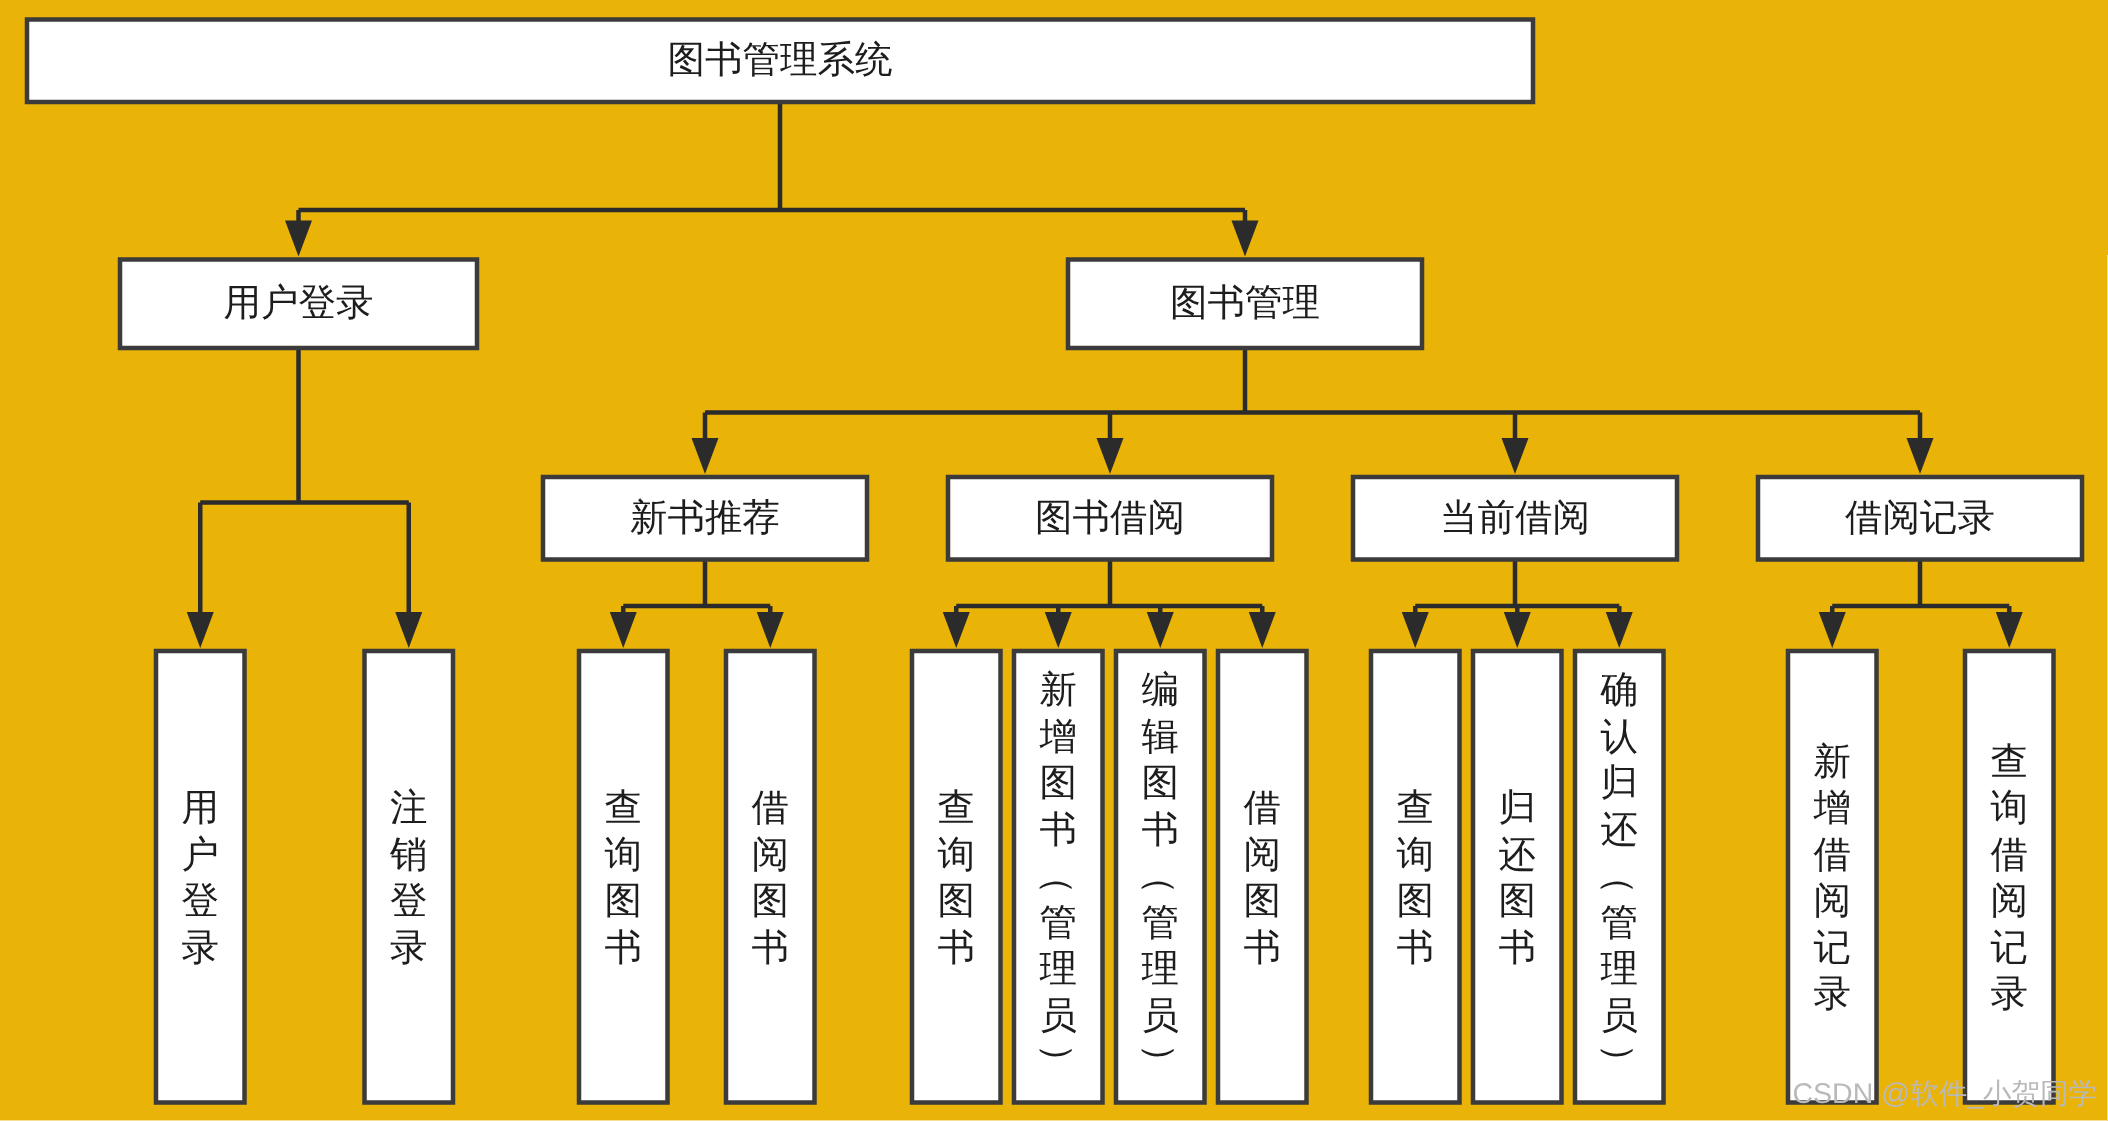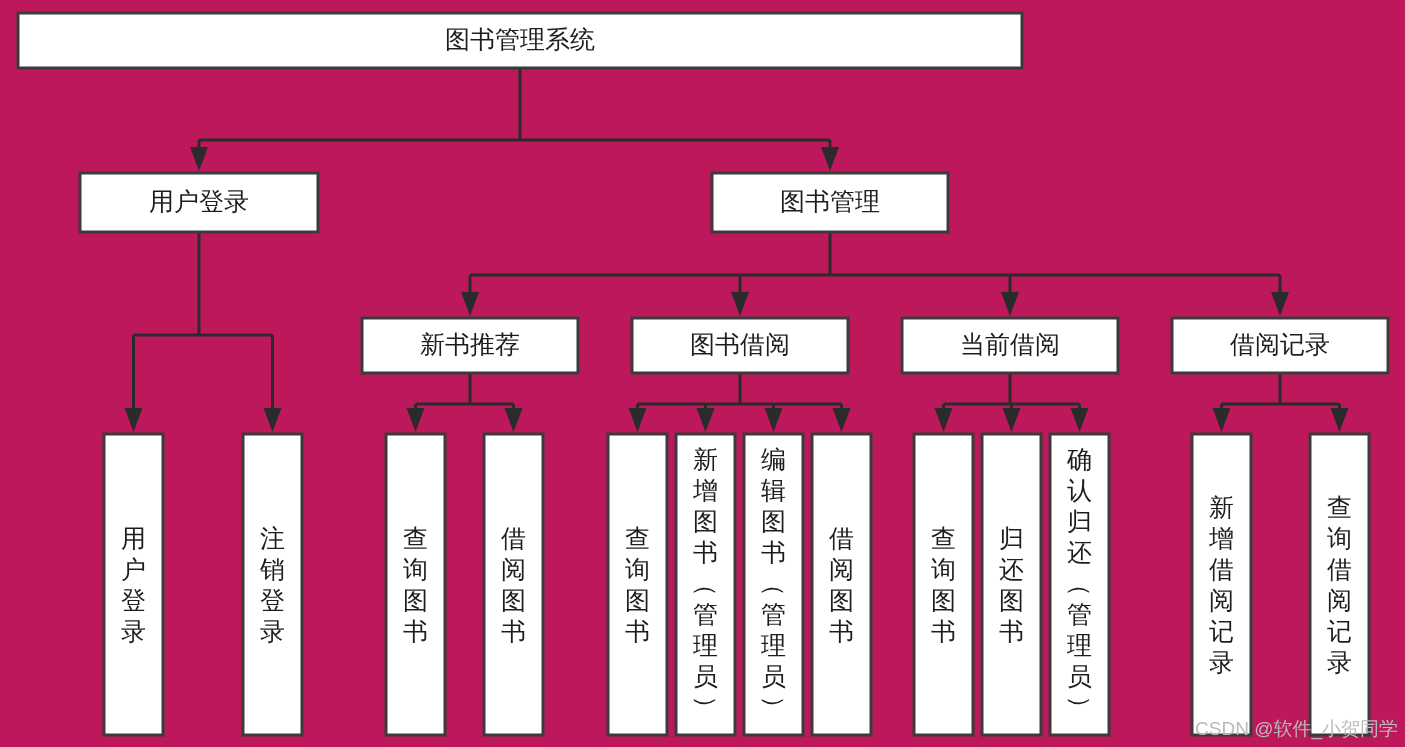--- a/index.html
+++ b/index.html
@@ -7,21 +7,21 @@
     padding: 0;
     background: #ffffff;
   }
   body {
     font-family: "Liberation Sans", "DejaVu Sans", sans-serif;
   }
   #diagram-root {
     position: relative;
     width: 1405px;
     height: 747px;
-    background: #be185d;
+    background: #eab308;
     overflow: hidden;
   }
   svg#diagram-svg {
     position: absolute;
     left: 0;
     top: 0;
     width: 1405px;
     height: 747px;
   }
   .node-rect {

